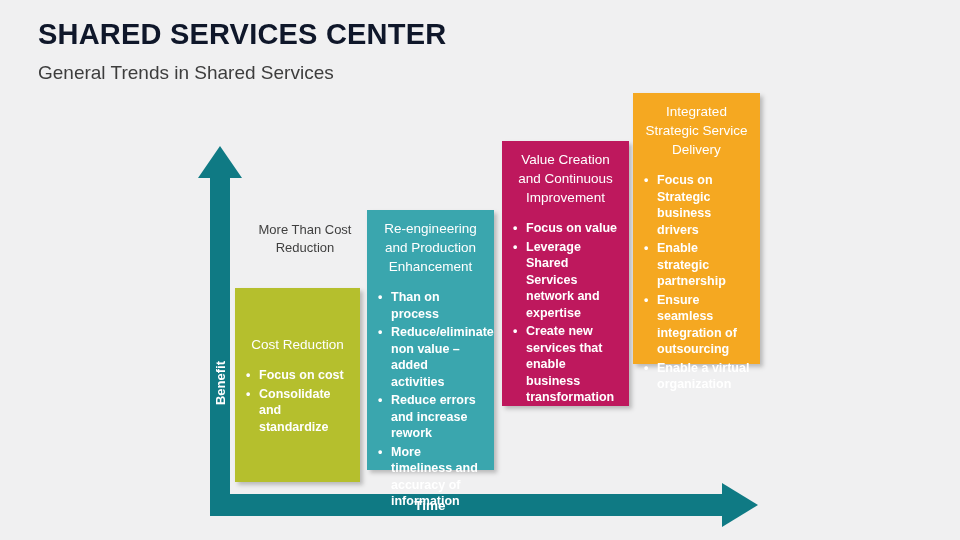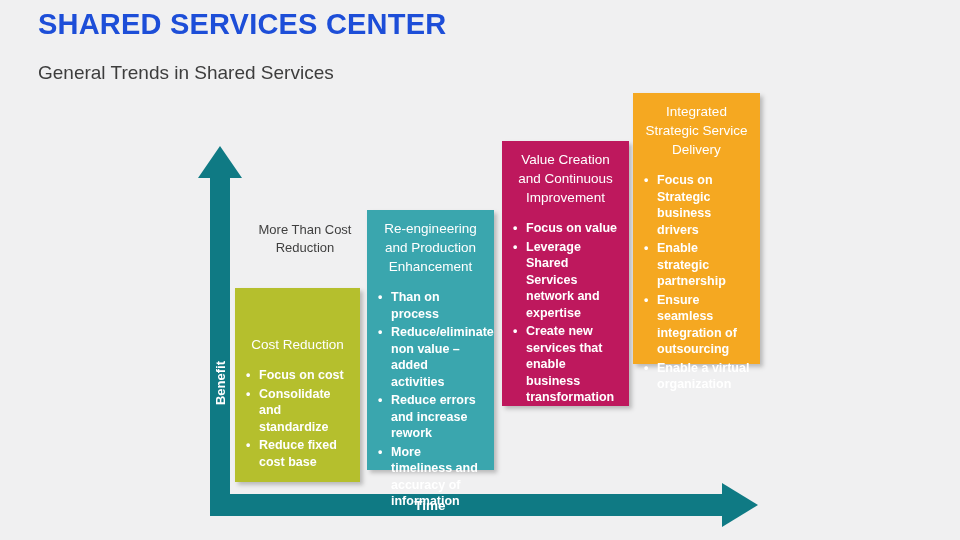--- a/index.html
+++ b/index.html
@@ -5,22 +5,22 @@
   html, body { margin: 0; padding: 0; }
   body {
     width: 960px; height: 540px;
     background: #f0f0f1;
     font-family: "Liberation Sans", sans-serif;
     overflow: hidden;
   }
   .slide { position: relative; width: 960px; height: 540px; }
 
   .slide-title {
-    position: absolute; left: 38px; top: 8px;
-    font-size: 29px; font-weight: bold; color: #1d4ed8;
+    position: absolute; left: 38px; top: 18px;
+    font-size: 29px; font-weight: bold; color: #0f172a;
     margin: 0; letter-spacing: 0.2px;
   }
   .slide-subtitle {
     position: absolute; left: 38px; top: 62px;
     font-size: 19px; font-weight: normal; color: #3d3d3d;
     margin: 0;
   }
 
   
   .axis-v-shaft {
@@ -110,21 +110,20 @@
   <div class="y-axis-label">Benefit</div>
   <div class="x-axis-label">Time</div>
 
   <div class="annotation">More Than Cost Reduction</div>
 
   <div class="stage-box stage-0" style="background-color: rgb(181, 191, 45);">
     <div class="stage-title">Cost Reduction</div>
     <ul class="stage-bullets">
       <li>Focus on cost</li>
       <li>Consolidate and standardize</li>
-      <li>Reduce fixed cost base</li>
     </ul>
   </div>
 
   <div class="stage-box stage-1" style="background-color: rgb(58, 166, 174);">
     <div class="stage-title">Re-engineering and Production Enhancement</div>
     <ul class="stage-bullets">
       <li>Than on process</li>
       <li>Reduce/eliminate non value –added activities</li>
       <li>Reduce errors and increase rework</li>
       <li>More timeliness and accuracy of information</li>

